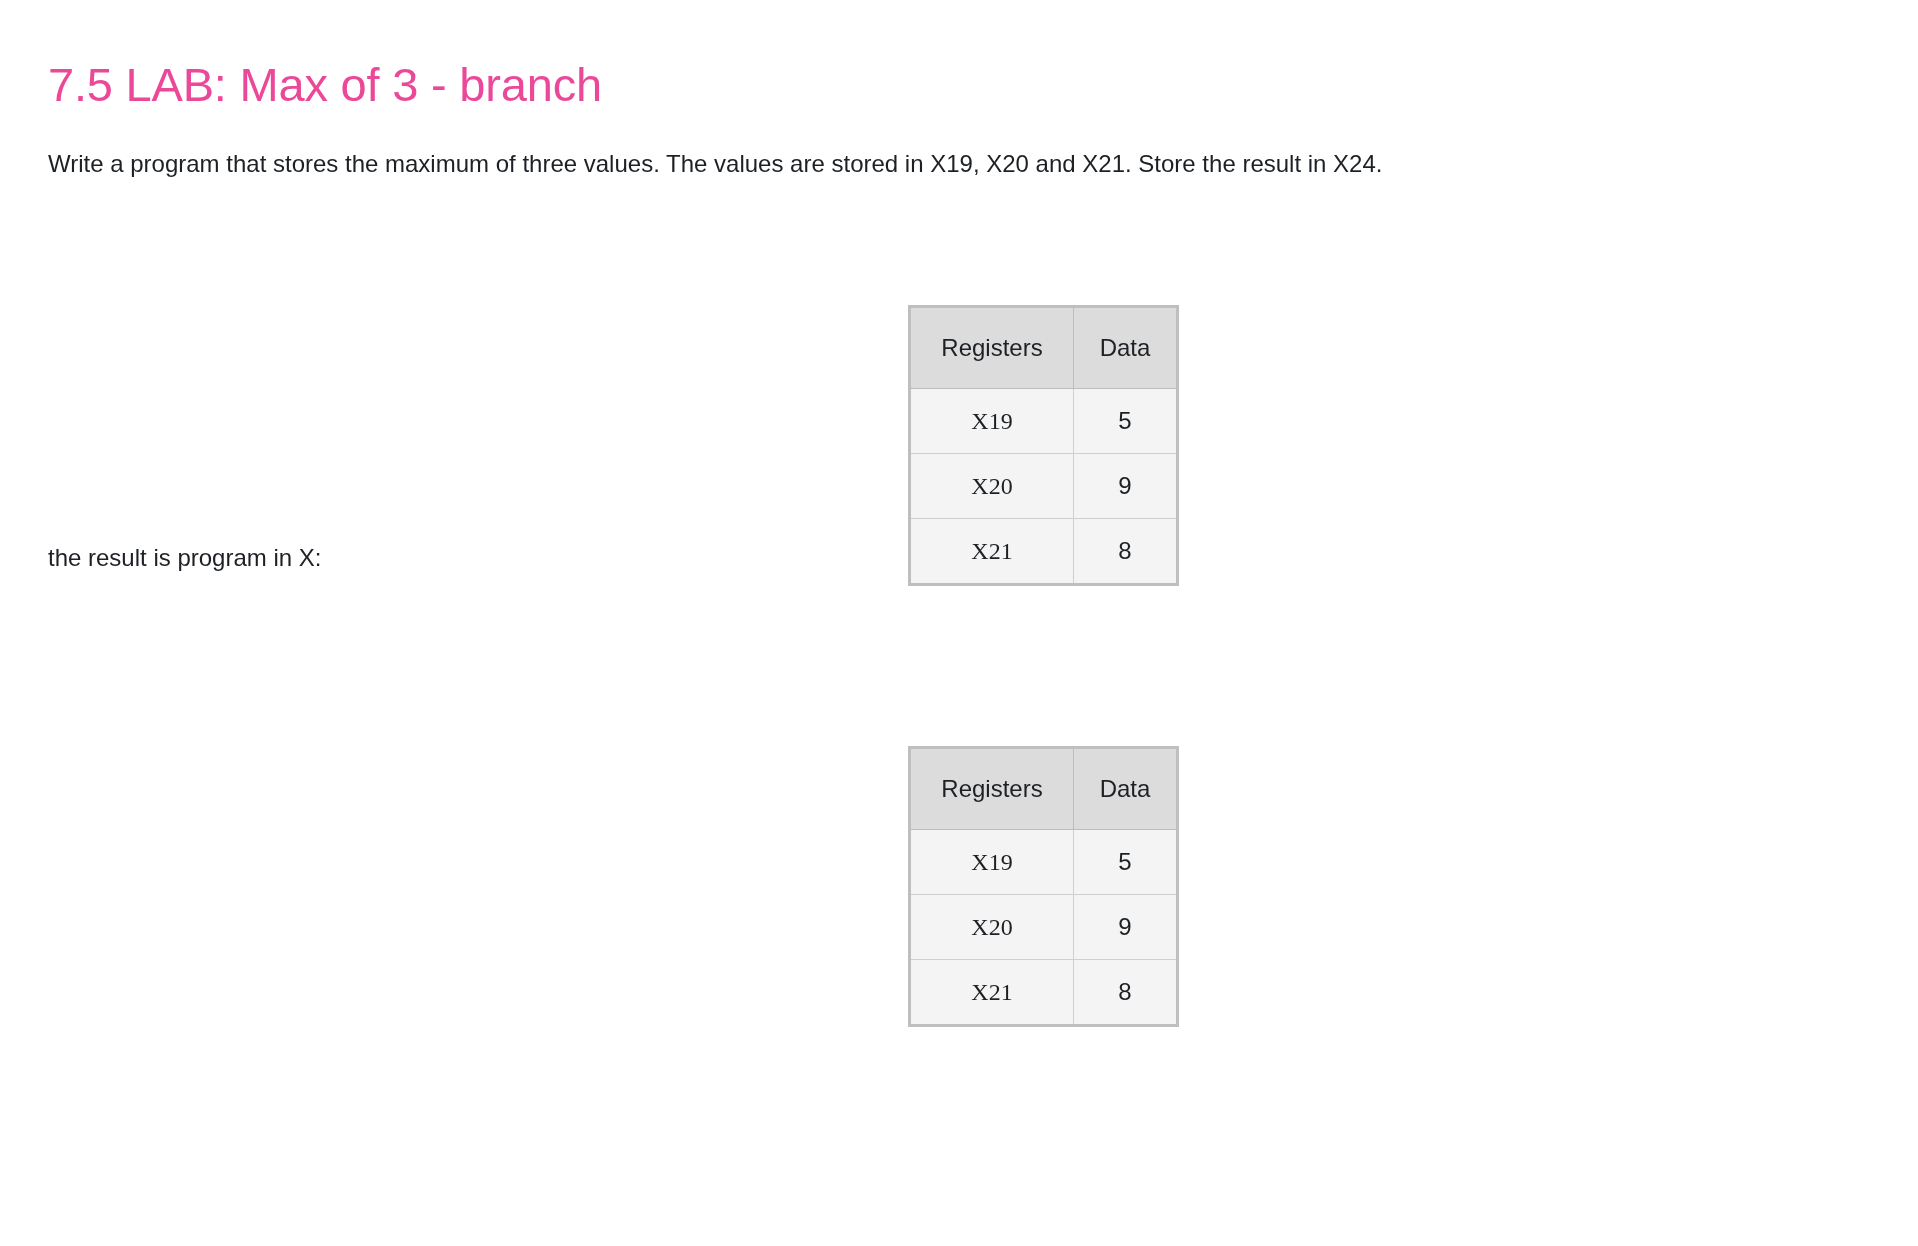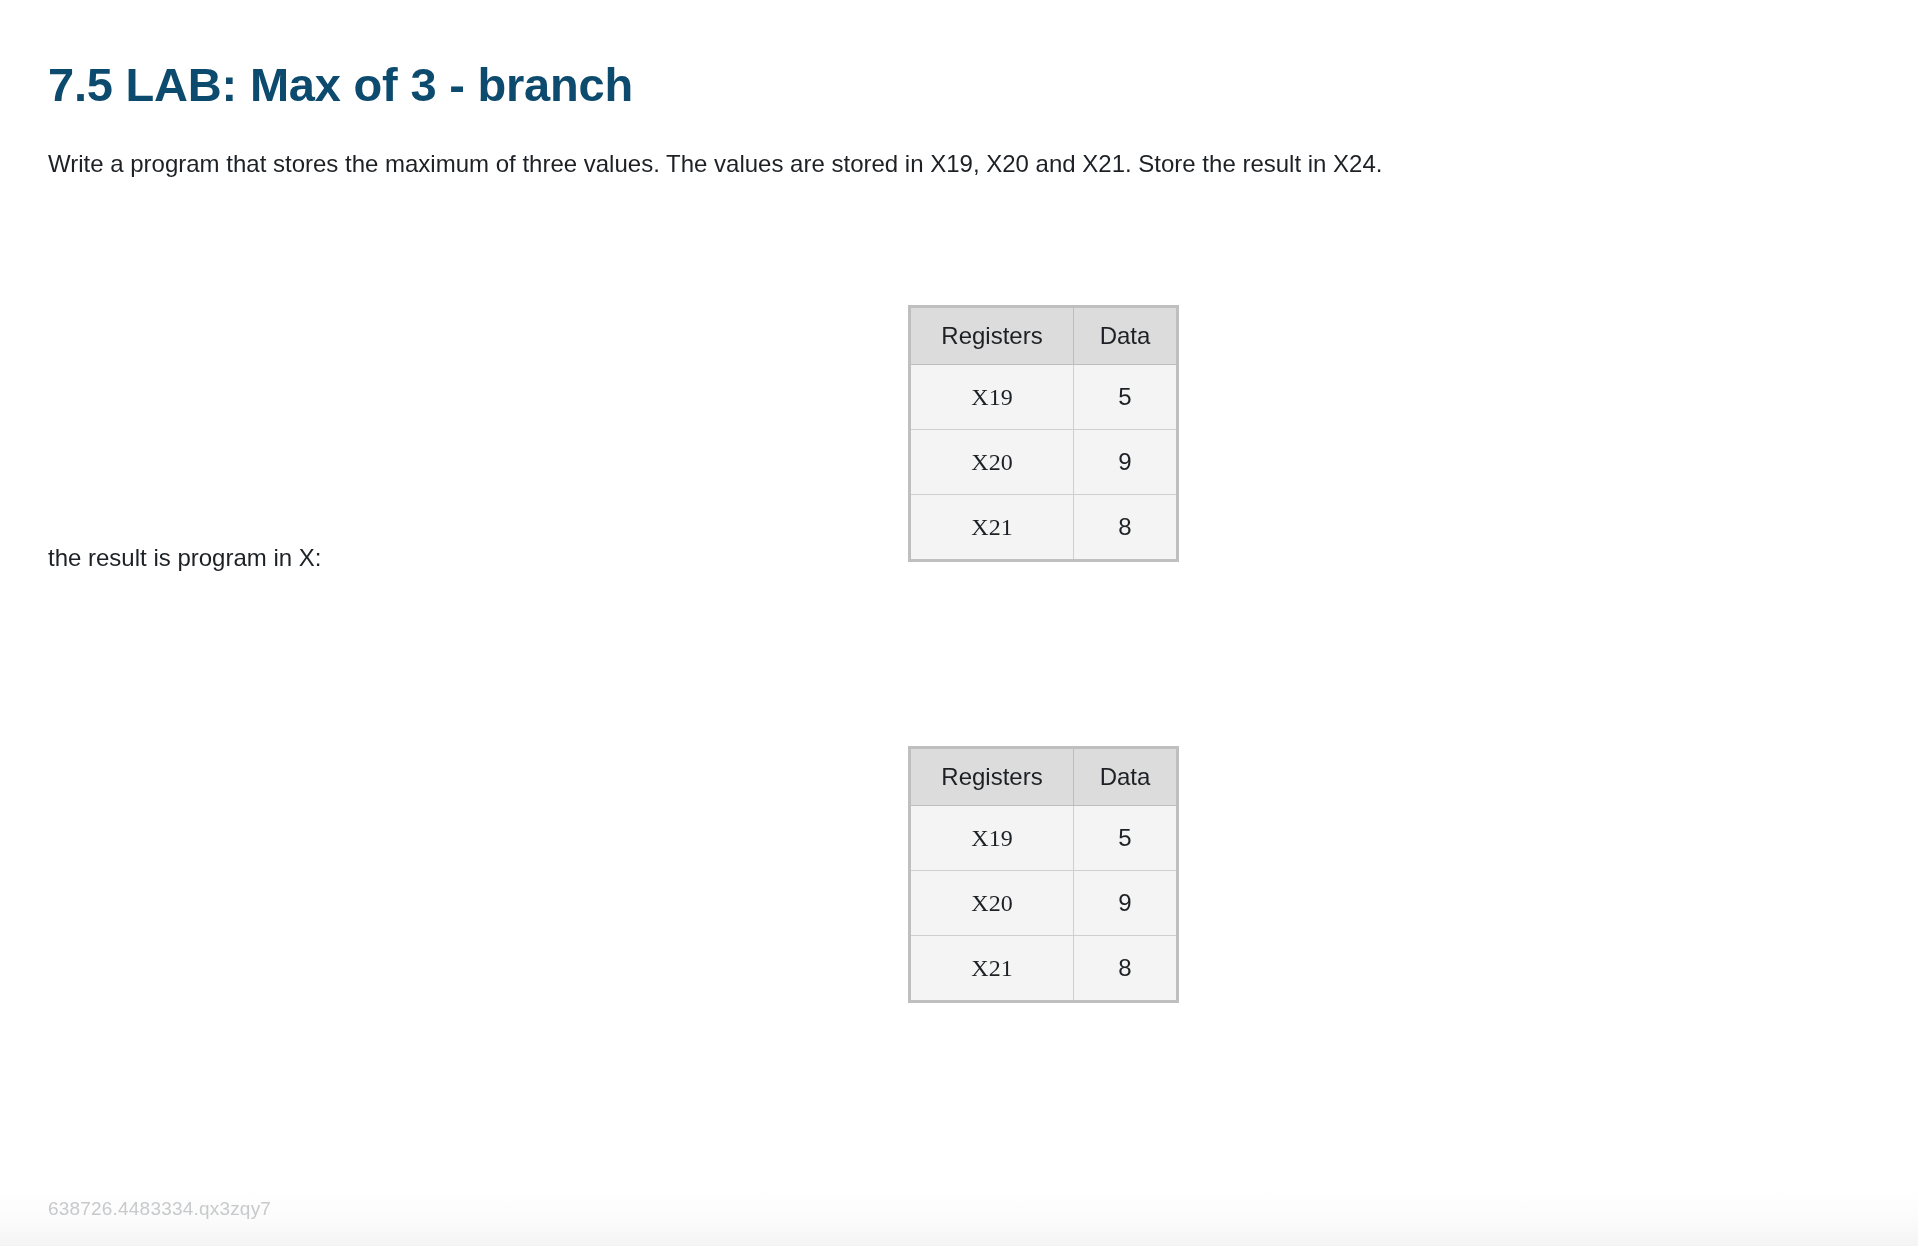--- a/index.html
+++ b/index.html
@@ -21,23 +21,23 @@
     width: 1918px;
     height: 1246px;
     box-sizing: border-box;
   }
 
   .lab-title {
     position: absolute;
     left: 48px;
     top: 26px;
     font-size: 47px;
-    font-weight: 700;
+    font-weight: 400;
     letter-spacing: -0.2px;
-    color: #0c4a6e;
+    color: #ec4899;
     line-height: 1.18;
     white-space: nowrap;
   }
 
   .body-text {
     position: absolute;
     left: 48px;
     font-size: 24px;
     font-weight: 400;
     color: #1d2125;
@@ -62,21 +62,21 @@
     border-collapse: collapse;
     border: 3px solid #bfbfbf;
     background: #f4f4f4;
     font-size: 24px;
     color: #1d2125;
   }
 
   table.reg-table th {
     background: #dcdcdc;
     font-weight: 400;
-    padding: 14px 18px;
+    padding: 26px 18px;
     text-align: center;
     border: 1px solid #bdbdbd;
     white-space: nowrap;
   }
 
   table.reg-table td {
     background: #f4f4f4;
     padding: 18px 22px;
     text-align: center;
     border: 1px solid #cfcfcf;
@@ -162,17 +162,14 @@
         </tr>
         <tr>
           <td class="reg-name">X21</td>
           <td>8</td>
         </tr>
       </tbody>
     </table>
   </div>
 
 
-  <div class="footer-bar">
-    <span class="footer-id">638726.4483334.qx3zqy7</span>
-  </div>
 
 </div>
 
 </body></html>

